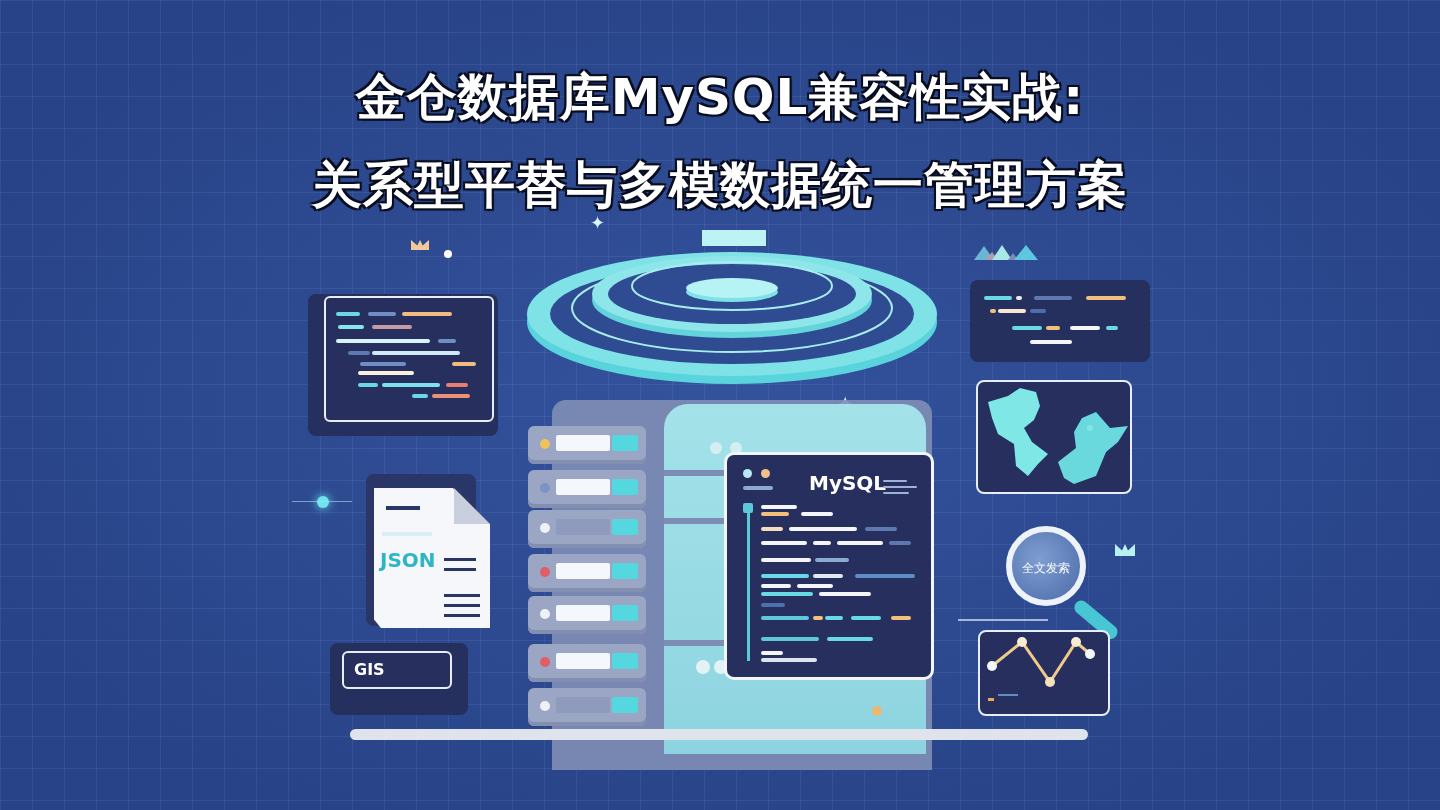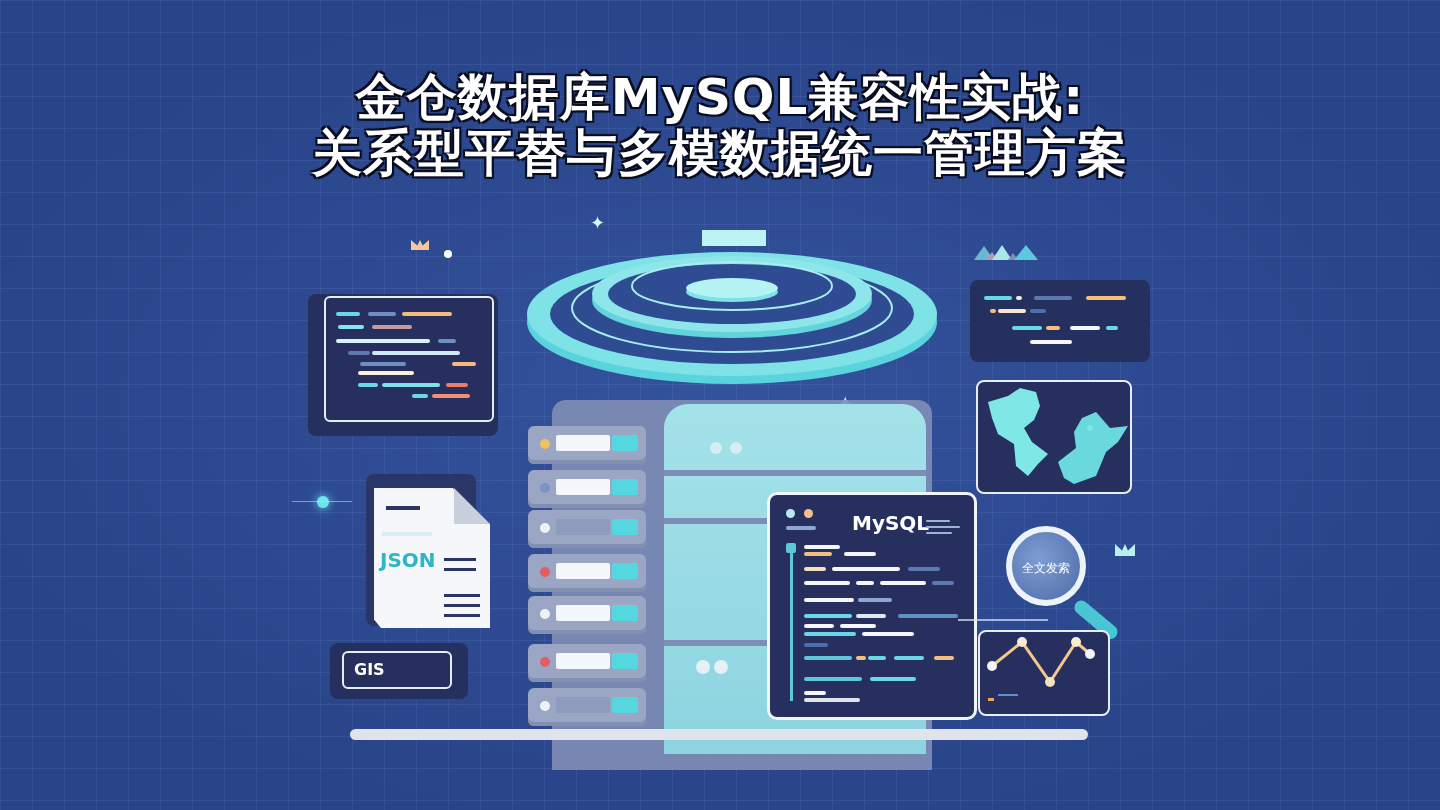--- a/index.html
+++ b/index.html
@@ -21,21 +21,21 @@
   .rack{position:absolute;left:528px;width:118px;height:38px;background:#9aa6c3;border-radius:6px;box-shadow:inset 0 -4px 0 #838fb0;}
   .rack .led{position:absolute;left:12px;top:13px;width:10px;height:10px;border-radius:50%;}
   .rack .slot{position:absolute;left:28px;top:9px;width:54px;height:16px;background:#f4f7fb;border-radius:2px;}
   .rack .cyan{position:absolute;left:84px;top:9px;width:26px;height:16px;background:#55d7df;border-radius:2px;}
   .sparkle{position:absolute;color:#d9f6ff;font-size:18px;line-height:18px;}
 </style>
 </head>
 <body>
 
 <div class="title-line" style="top:64px;">金仓数据库MySQL兼容性实战:</div>
-<div class="title-line" style="top:120px;">关系型平替与多模数据统一管理方案</div>
+<div class="title-line" style="top:152px;">关系型平替与多模数据统一管理方案</div>
 
 <div class="sparkle" style="left:590px;top:214px;">✦</div>
 <div class="sparkle" style="left:836px;top:396px;font-size:22px;">✦</div>
 <div class="abs" style="left:444px;top:250px;width:8px;height:8px;border-radius:50%;background:#fff;"></div>
 <div class="abs" style="left:411px;top:240px;width:18px;height:10px;background:#f5c89a;clip-path:polygon(0 0,35% 55%,50% 0,65% 55%,100% 0,100% 100%,0 100%);"></div>
 <div class="abs" style="left:1115px;top:544px;width:20px;height:12px;background:#b7f0ef;clip-path:polygon(0 0,35% 55%,50% 0,65% 55%,100% 0,100% 100%,0 100%);"></div>
 
 <div class="abs" style="left:974px;top:244px;width:70px;height:16px;">
   <svg width="70" height="16">
       <polygon points="0,16 10,2 20,16" fill="#69b7d3"></polygon>
@@ -93,21 +93,21 @@
   <div class="abs" style="left:8px;top:44px;width:50px;height:4px;background:#d9eef5;"></div>
   <div class="abs" style="left:6px;top:60px;color:#2fb6c6;font-weight:bold;font-size:20px;">JSON</div>
   <div class="abs" style="left:70px;top:70px;width:32px;height:3px;background:#2b3566;"></div>
   <div class="abs" style="left:70px;top:80px;width:32px;height:3px;background:#2b3566;"></div>
   <div class="abs" style="left:70px;top:106px;width:36px;height:3px;background:#2b3566;"></div>
   <div class="abs" style="left:70px;top:116px;width:36px;height:3px;background:#2b3566;"></div>
   <div class="abs" style="left:70px;top:126px;width:36px;height:3px;background:#2b3566;"></div>
 </div>
 <div class="abs" style="left:454px;top:488px;width:36px;height:36px;background:#c9cfdc;clip-path:polygon(0 0,100% 100%,0 100%);"></div>
 
-<div class="panel" style="left:330px;top:643px;width:138px;height:56px;">
+<div class="panel" style="left:330px;top:643px;width:138px;height:72px;">
   <div class="framed" style="left:12px;top:8px;width:106px;height:34px;">
     <span class="abs" style="left:10px;top:7px;color:#fff;font-weight:bold;font-size:16px;">GIS</span>
   </div>
 </div>
 
 <div class="abs" style="left:552px;top:400px;width:380px;height:370px;background:#7f8eb6;border-radius:14px 14px 0 0;opacity:0.9;"></div>
 <div class="abs" style="left:664px;top:404px;width:262px;height:350px;background:linear-gradient(180deg,#a7e7ec,#8fd9e3);border-radius:24px 24px 0 0;opacity:0.95;">
   <div class="abs" style="left:46px;top:38px;width:12px;height:12px;border-radius:50%;background:#d9f4f7;"></div>
   <div class="abs" style="left:66px;top:38px;width:12px;height:12px;border-radius:50%;background:#d9f4f7;"></div>
   <div class="abs" style="left:32px;top:256px;width:14px;height:14px;border-radius:50%;background:#eaf8fa;"></div>
@@ -149,21 +149,21 @@
     <div class="cyan"></div>
   </div>
 <div class="rack" style="top:688px;">
     <div class="led" style="background:#eef2f7;"></div>
     <div class="slot" style="background:#8f9bbd;"></div>
     <div class="cyan"></div>
   </div>
 
 <div class="abs" style="left:350px;top:729px;width:738px;height:11px;background:#dfe3ec;border-radius:6px;"></div>
 
-<div class="framed" style="left:767px;top:452px;width:204px;height:222px;border:3px solid #f1f6fb;border-radius:10px;margin-top:40px;">
+<div class="framed" style="left:724px;top:452px;width:204px;height:222px;border:3px solid #f1f6fb;border-radius:10px;">
   <div class="abs" style="left:16px;top:14px;width:9px;height:9px;border-radius:50%;background:#b9e8f4;"></div>
   <div class="abs" style="left:34px;top:14px;width:9px;height:9px;border-radius:50%;background:#f2c08a;"></div>
   <div class="bar" style="left:16px;top:31px;width:30px;background:#8ea9d0;"></div>
   <div class="abs" style="left:82px;top:16px;color:#fff;font-weight:bold;font-size:20px;">MySQL</div>
   <div class="bar" style="left:156px;top:25px;height:2px;width:24px;background:#9fb2d6;"></div>
   <div class="bar" style="left:156px;top:31px;height:2px;width:34px;background:#9fb2d6;"></div>
   <div class="bar" style="left:156px;top:37px;height:2px;width:26px;background:#9fb2d6;"></div>
   <div class="abs" style="left:20px;top:50px;width:3px;height:156px;background:#5cc8da;"></div>
   <div class="abs" style="left:16px;top:48px;width:10px;height:10px;background:#5cc8da;border-radius:2px;"></div>
   <div class="bar" style="left:34px;top:50px;width:36px;background:#f4f6fa;"></div>

